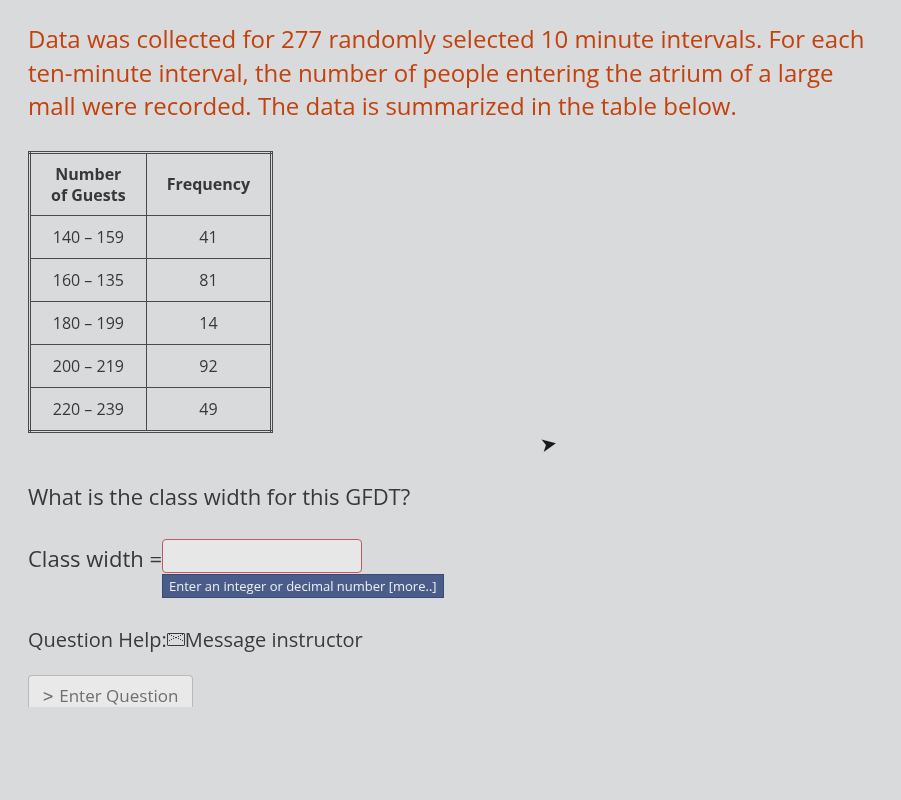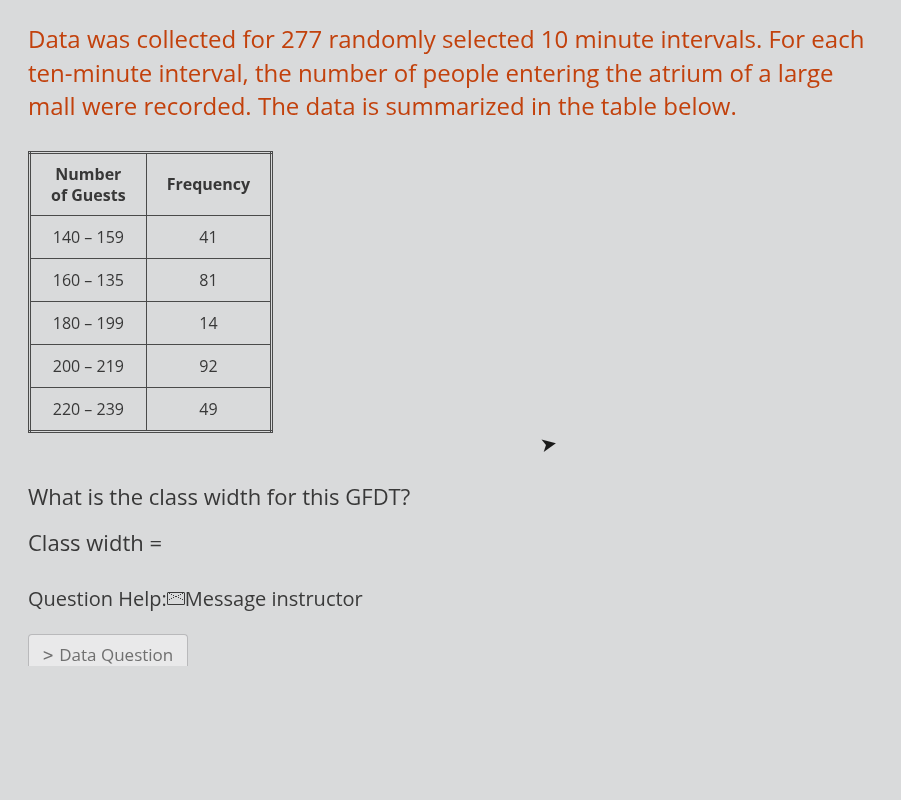--- a/index.html
+++ b/index.html
@@ -37,21 +37,21 @@
     line-height: 1.3;
   }
   table.freq td.range { text-align: center; }
   table.freq td.val { text-align: center; }
   .question2 {
     margin-top: 48px;
     font-size: 22px;
     color: #383838;
   }
   .answer-row {
-    margin-top: 12px;
+    margin-top: 28px;
     display: flex;
     align-items: flex-start;
   }
   .answer-label {
     font-size: 22px;
     color: #383838;
     padding-top: 4px;
   }
   .answer-col { display: flex; flex-direction: column; }
   .answer-input {
@@ -159,28 +159,32 @@
       <td class="range">220 – 239</td>
       <td class="val">49</td>
     </tr>
   </tbody>
 </table>
 
 <div class="question2">What is the class width for this GFDT?</div>
 
 <div class="answer-row">
   <span class="answer-label">Class width =</span>
+  <div class="answer-col">
+    <input class="answer-input" type="text" value="" style="">
+    <div class="hint">Enter an integer or decimal number [more..]</div>
+  </div>
 </div>
 
 <div class="help-row">
   <span>Question Help:</span>
   <span class="mail-icon"></span>
   <span class="msg-link">Message instructor</span>
 </div>
 
 <div class="next-btn">
-  <span class="chev">&gt;</span><span>Data Question</span>
+  <span class="chev">&gt;</span><span>Enter Question</span>
 </div>
 
 <div class="cursor">➤</div>
 
 
 
 
 </body></html>

